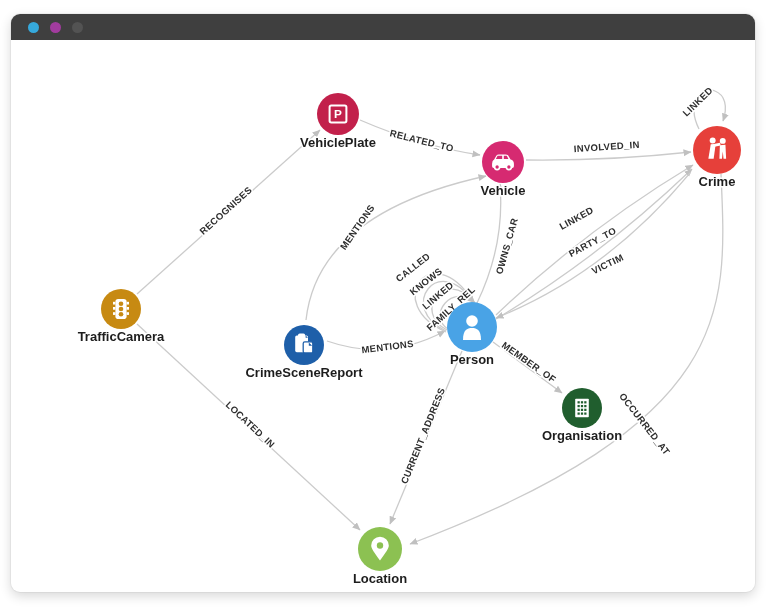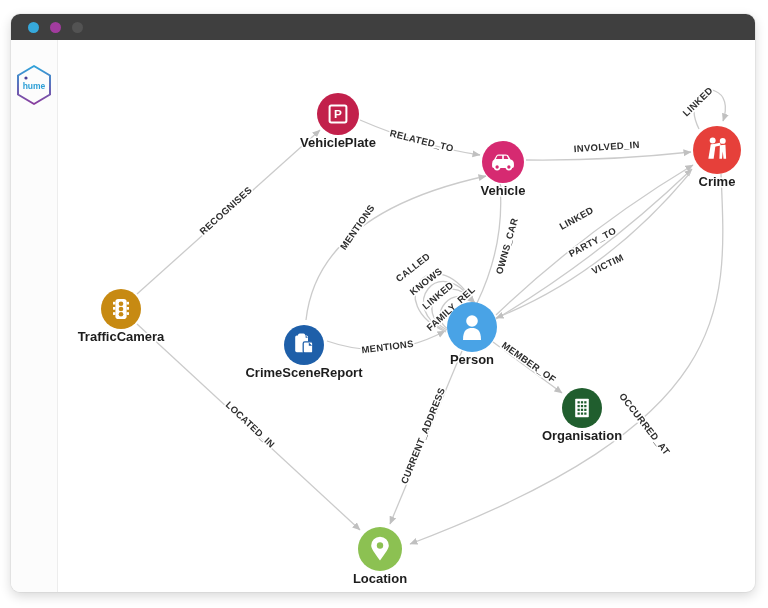--- a/index.html
+++ b/index.html
@@ -28,35 +28,20 @@
 </head>
 <body>
 
 <div class="stage">
   <div class="window">
     <div class="titlebar" id="titlebar" style="background: rgb(63, 63, 63);">
         <span class="dot" style="background: rgb(54, 169, 220);"></span>
         <span class="dot" style="background: rgb(162, 60, 158);"></span>
         <span class="dot" style="background: rgb(83, 83, 83);"></span>
       </div>
-    <div class="sidebar">
-      <div>
-        <svg width="38" height="42" viewBox="0 0 38 42">
-          <defs>
-            <linearGradient id="lgrad" x1="0" y1="0" x2="0" y2="1">
-              <stop offset="0" stop-color="#2fa3da"></stop>
-              <stop offset="1" stop-color="#8a3d9e"></stop>
-            </linearGradient>
-          </defs>
-          <path d="M19,2 L35,11.5 L35,30.5 L19,40 L3,30.5 L3,11.5 Z" fill="none" stroke="url(#lgrad)" stroke-width="2" stroke-linejoin="round"></path>
-          <circle cx="11" cy="14" r="1.6" fill="#4a3f97"></circle>
-          <text class="logo-text" x="19" y="25">hume</text>
-        </svg>
-      </div>
-    </div>
   </div>
   <svg id="graph" viewBox="0 0 768 608">
       <defs>
         <marker id="arrow" markerWidth="9" markerHeight="8" refX="7.5" refY="3.5" orient="auto" markerUnits="userSpaceOnUse">
           <path d="M0,0 L8,3.5 L0,7 Z" fill="#c0c0c0"></path>
         </marker>
       </defs>
       <g>
         <path d="M 137,294 L 320,130" fill="none" stroke="#cbcbcb" stroke-width="1.3" marker-end="url(#arrow)"></path>
         <text x="228" y="213" class="elabel" transform="rotate(-42 228 213)">RECOGNISES</text>

